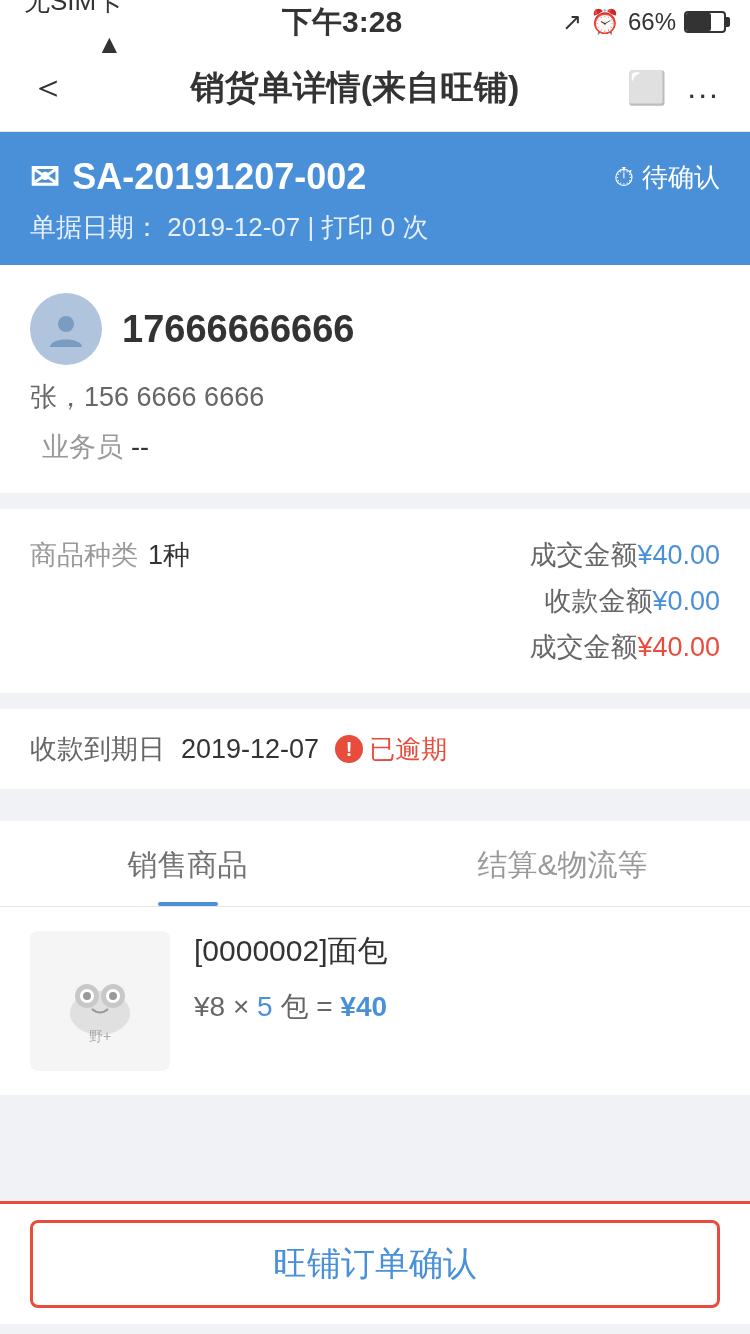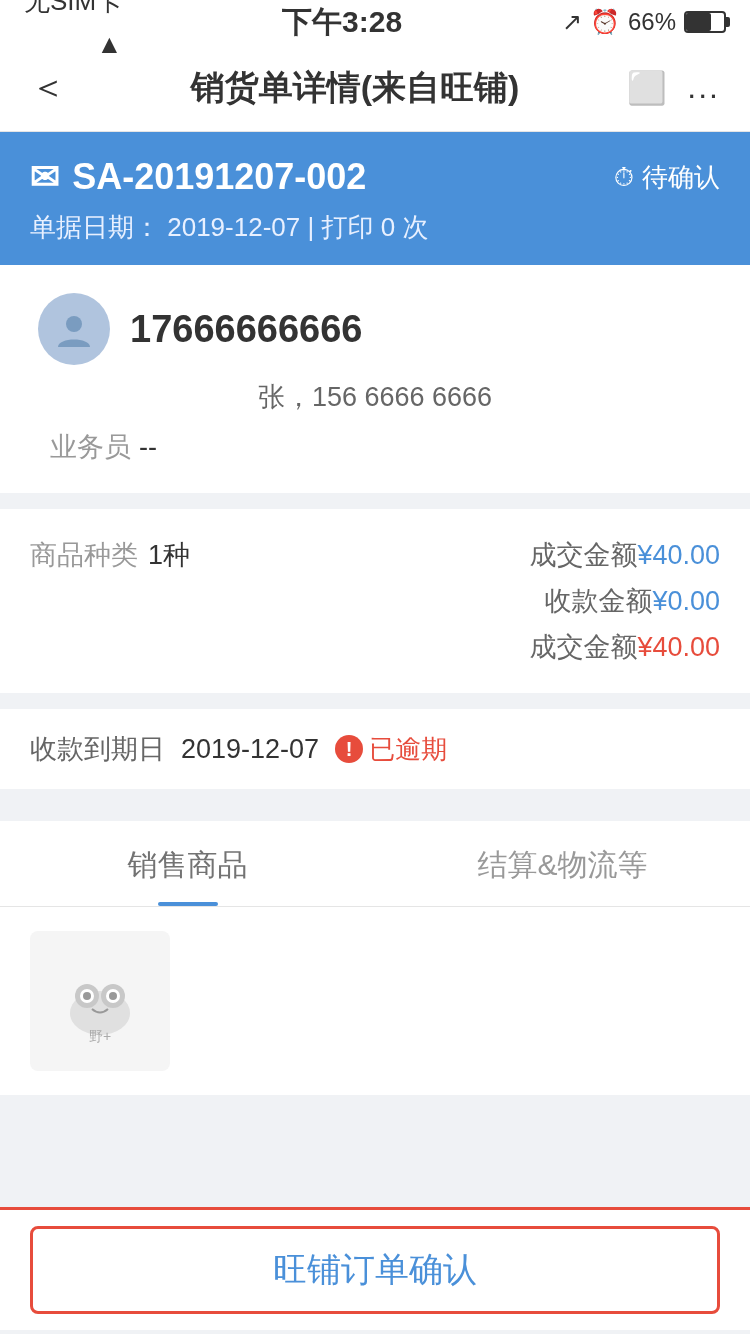--- a/index.html
+++ b/index.html
@@ -124,23 +124,22 @@
       color: #fff;
     }
     .order-date {
       font-size: 26px;
       color: #e8f0ff;
     }
 
     
     .customer-section {
       background: #fff;
-      padding: 28px 38px;
+      padding: 28px 30px;
       margin-bottom: 16px;
-      text-align: center;
     }
     .customer-top {
       display: flex;
       align-items: center;
       gap: 20px;
       margin-bottom: 14px;
     }
     .avatar {
       width: 72px;
       height: 72px;
@@ -345,21 +344,21 @@
     
     .empty-area {
       background: #f0f2f5;
       height: 240px;
     }
 
     
     .bottom-bar {
       background: #fff;
       position: fixed;
-      bottom: 4px;
+      bottom: 10px;
       left: 0;
       width: 750px;
       padding: 16px 30px;
       border-top: 3px solid #e74c3c;
     }
     .confirm-button {
       width: 100%;
       height: 88px;
       background: #fff;
       border: 3px solid #e74c3c;
@@ -501,20 +500,31 @@
         <circle cx="37" cy="45" r="12" fill="#c8c8c8"></circle>
         <circle cx="63" cy="45" r="12" fill="#c8c8c8"></circle>
         <circle cx="37" cy="45" r="7" fill="#fff"></circle>
         <circle cx="63" cy="45" r="7" fill="#fff"></circle>
         <circle cx="37" cy="45" r="4" fill="#999"></circle>
         <circle cx="63" cy="45" r="4" fill="#999"></circle>
         <path d="M42 58 Q50 65 58 58" stroke="#999" stroke-width="2" fill="none"></path>
         <text x="50" y="90" text-anchor="middle" font-size="14" fill="#aaa">野+</text>
       </svg>
     </div>
+    <div class="product-info">
+      <div class="product-name">[0000002]面包</div>
+      <div class="product-price-row">
+        <span>¥8</span>
+        <span> × </span>
+        <span class="qty">5</span>
+        <span>包</span>
+        <span> = </span>
+        <span class="total">¥40</span>
+      </div>
+    </div>
   </div>
 </div>
 
 <div class="empty-area"></div>
 
 <div class="bottom-bar">
   <button class="confirm-button">旺铺订单确认</button>
 </div>
 
 </body></html>

